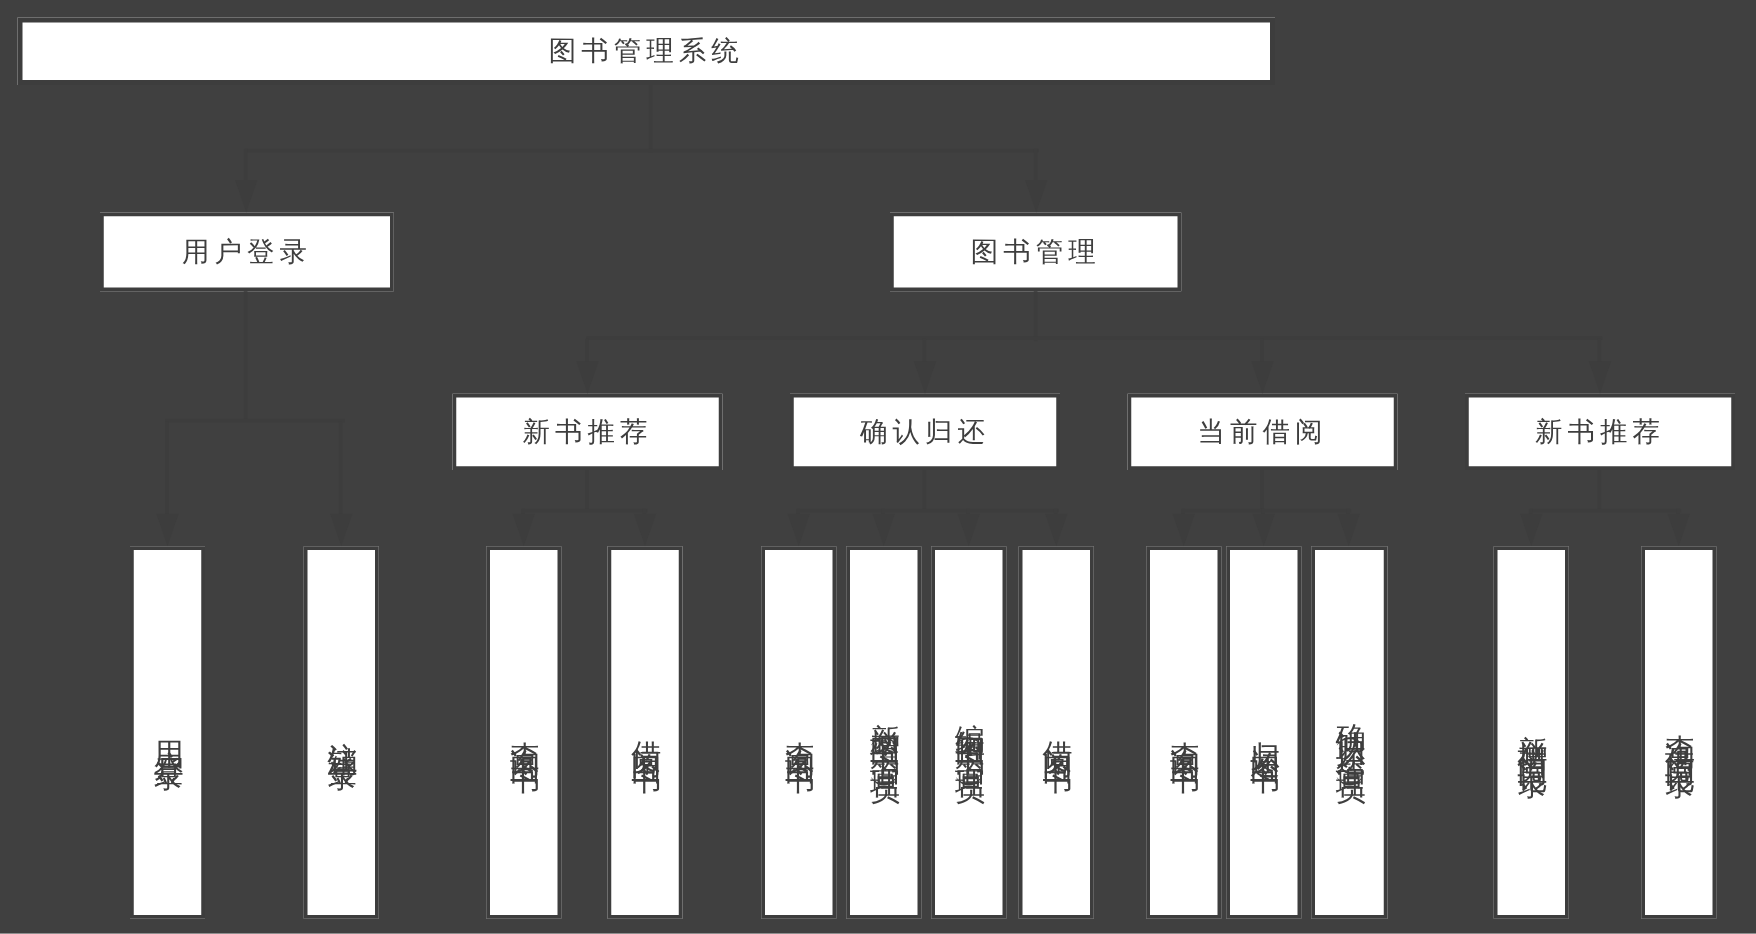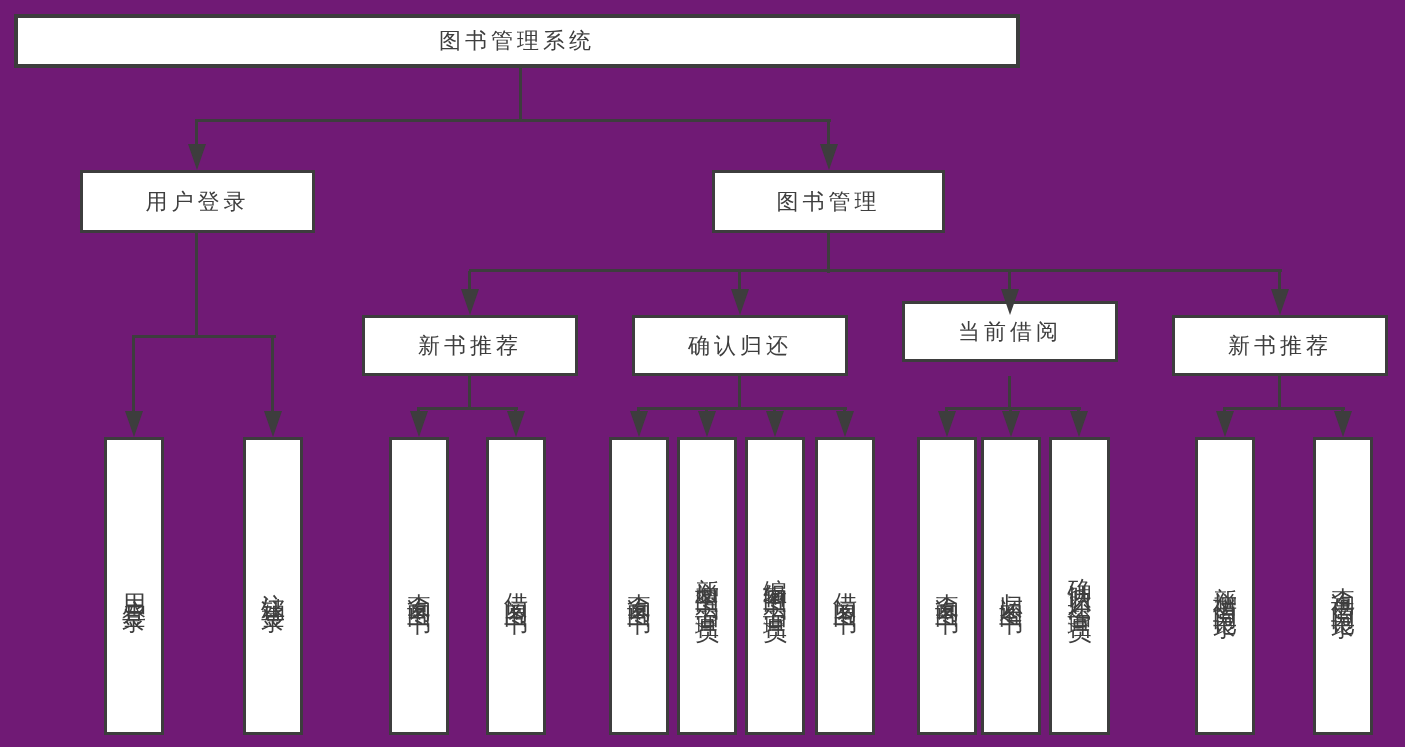--- a/index.html
+++ b/index.html
@@ -1,17 +1,17 @@
 <!DOCTYPE html>
 <html><head>
 <meta charset="utf-8">
 <style>
   html,body{margin:0;padding:0;background:#ffffff;}
   .canvas{
-    position:relative;width:1405px;height:747px;background:#701a75;overflow:hidden;
+    position:relative;width:1405px;height:747px;background:#404040;overflow:hidden;
     font-family:"Liberation Sans","DejaVu Sans",sans-serif;
     text-decoration:underline;
   }
   .box{
     position:absolute;background:#ffffff;border:3px solid #3d3d3d;box-sizing:border-box;
     display:flex;align-items:center;justify-content:center;color:#3e3e3e;
   }
   .box.root{border-width:4px;}
   .hlabel{font-size:22px;letter-spacing:4px;color:#3e3e3e;white-space:nowrap;}
   .vlabel{
@@ -46,21 +46,21 @@
   <div class="box" style="left:712px;top:170px;width:233px;height:63px;text-align:right;">
     <span class="hlabel">图书管理</span>
   </div>
 
   <div class="box" style="left:362px;top:315px;width:216px;height:61px;">
     <span class="hlabel">新书推荐</span>
   </div>
   <div class="box" style="left:632px;top:315px;width:216px;height:61px;">
     <span class="hlabel">确认归还</span>
   </div>
-  <div class="box" style="left:902px;top:301px;width:216px;height:61px;">
+  <div class="box" style="left:902px;top:315px;width:216px;height:61px;">
     <span class="hlabel">当前借阅</span>
   </div>
   <div class="box" style="left:1172px;top:315px;width:216px;height:61px;">
     <span class="hlabel">新书推荐</span>
   </div>
 
   <div class="box" style="left:104px;top:437px;width:60px;height:298px;">
     <span class="vlabel">用户登录</span>
   </div>
   <div class="box" style="left:243px;top:437px;width:60px;height:298px;">

